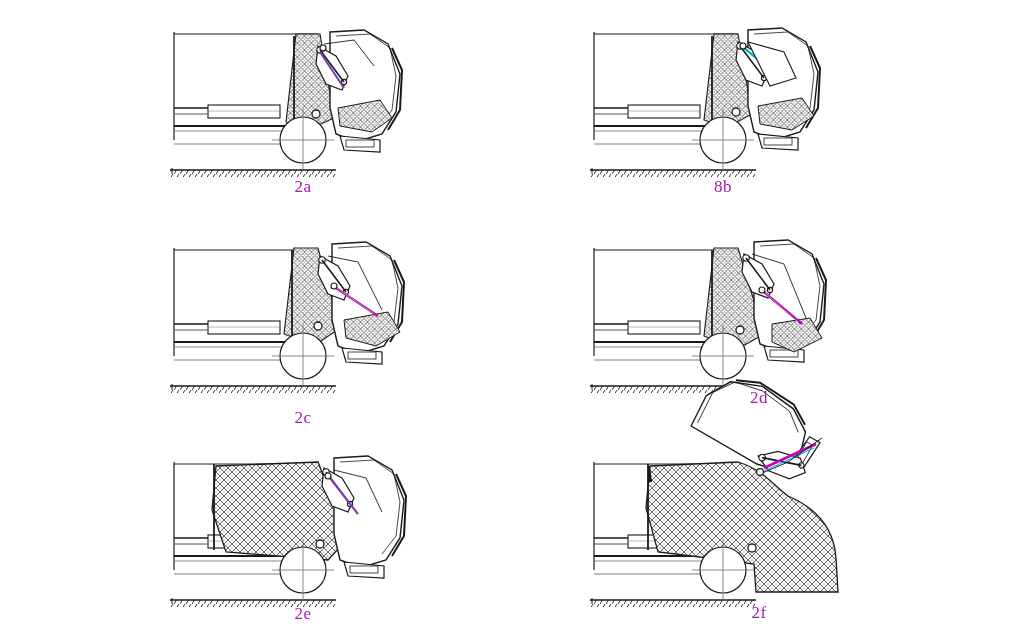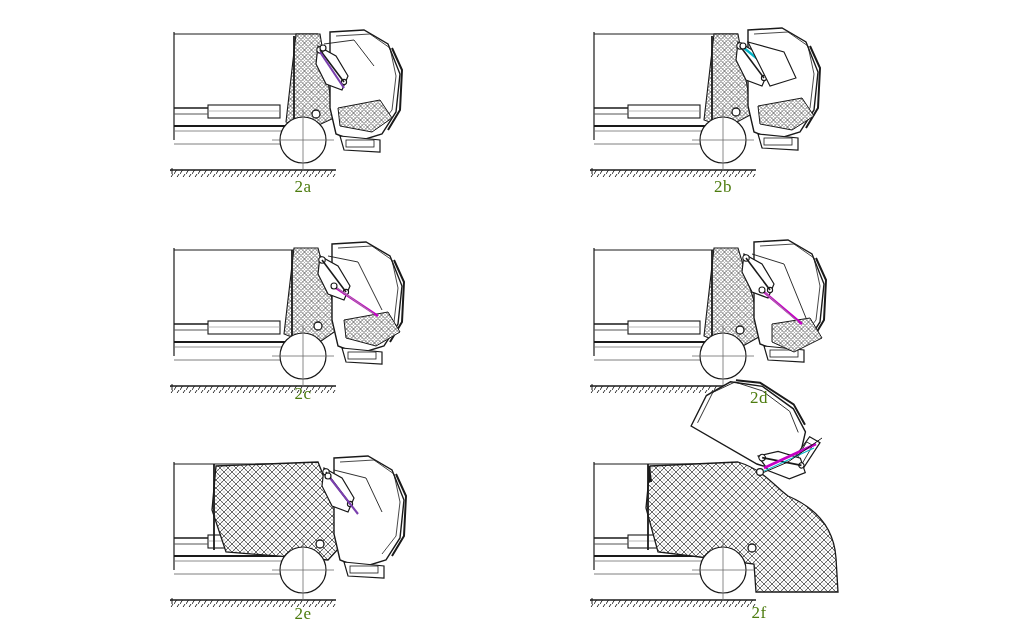--- a/index.html
+++ b/index.html
@@ -7,21 +7,21 @@
     width:1024px;height:630px;
     background:#ffffff;
     font-family:"Liberation Serif",serif;
     overflow:hidden;
     position:relative;
   }
   #sheet{position:absolute;left:0;top:0;width:1024px;height:630px;}
   .caption{
     position:absolute;
     text-align:center;
-    color:#4d7c0f;
+    color:#a21caf;
     font-family:"Liberation Serif",serif;
     font-size:17px;
     letter-spacing:.5px;
     white-space:nowrap;
     user-select:none;
   }
   svg{display:block;overflow:visible;}
 </style>
 </head>
 <body>
@@ -206,19 +206,19 @@
         </g>
       <path d="M176 16 L228 -8" stroke="#c400c4" stroke-width="2.6"></path>
       <path d="M174 20 L226 -4" stroke="#00b6c9" stroke-width="1.1"></path>
       <path d="M172 22 L200 10 L234 -14" fill="none" stroke="#1a1a1a" stroke-width="1"></path>
       <circle cx="172" cy="20" r="3.4" fill="#ffffff" stroke="#1a1a1a" stroke-width="1.2"></circle>
       <circle cx="164" cy="96" r="4" fill="#ffffff" stroke="#1a1a1a" stroke-width="1.3"></circle>
     </g>
   </svg>
 
   <div class="caption" style="left:258px;top:177px;width:90px;">2a</div>
-  <div class="caption" style="left:678px;top:177px;width:90px;">2b</div>
-  <div class="caption" style="left:258px;top:384px;width:90px;">2c</div>
+  <div class="caption" style="left:678px;top:177px;width:90px;">8b</div>
+  <div class="caption" style="left:258px;top:408px;width:90px;">2c</div>
   <div class="caption" style="left:678px;top:388px;width:90px;text-align:right;">2d</div>
   <div class="caption" style="left:258px;top:604px;width:90px;">2e</div>
   <div class="caption" style="left:714px;top:603px;width:90px;">2f</div>
 
 </div>
 
 </body></html>

